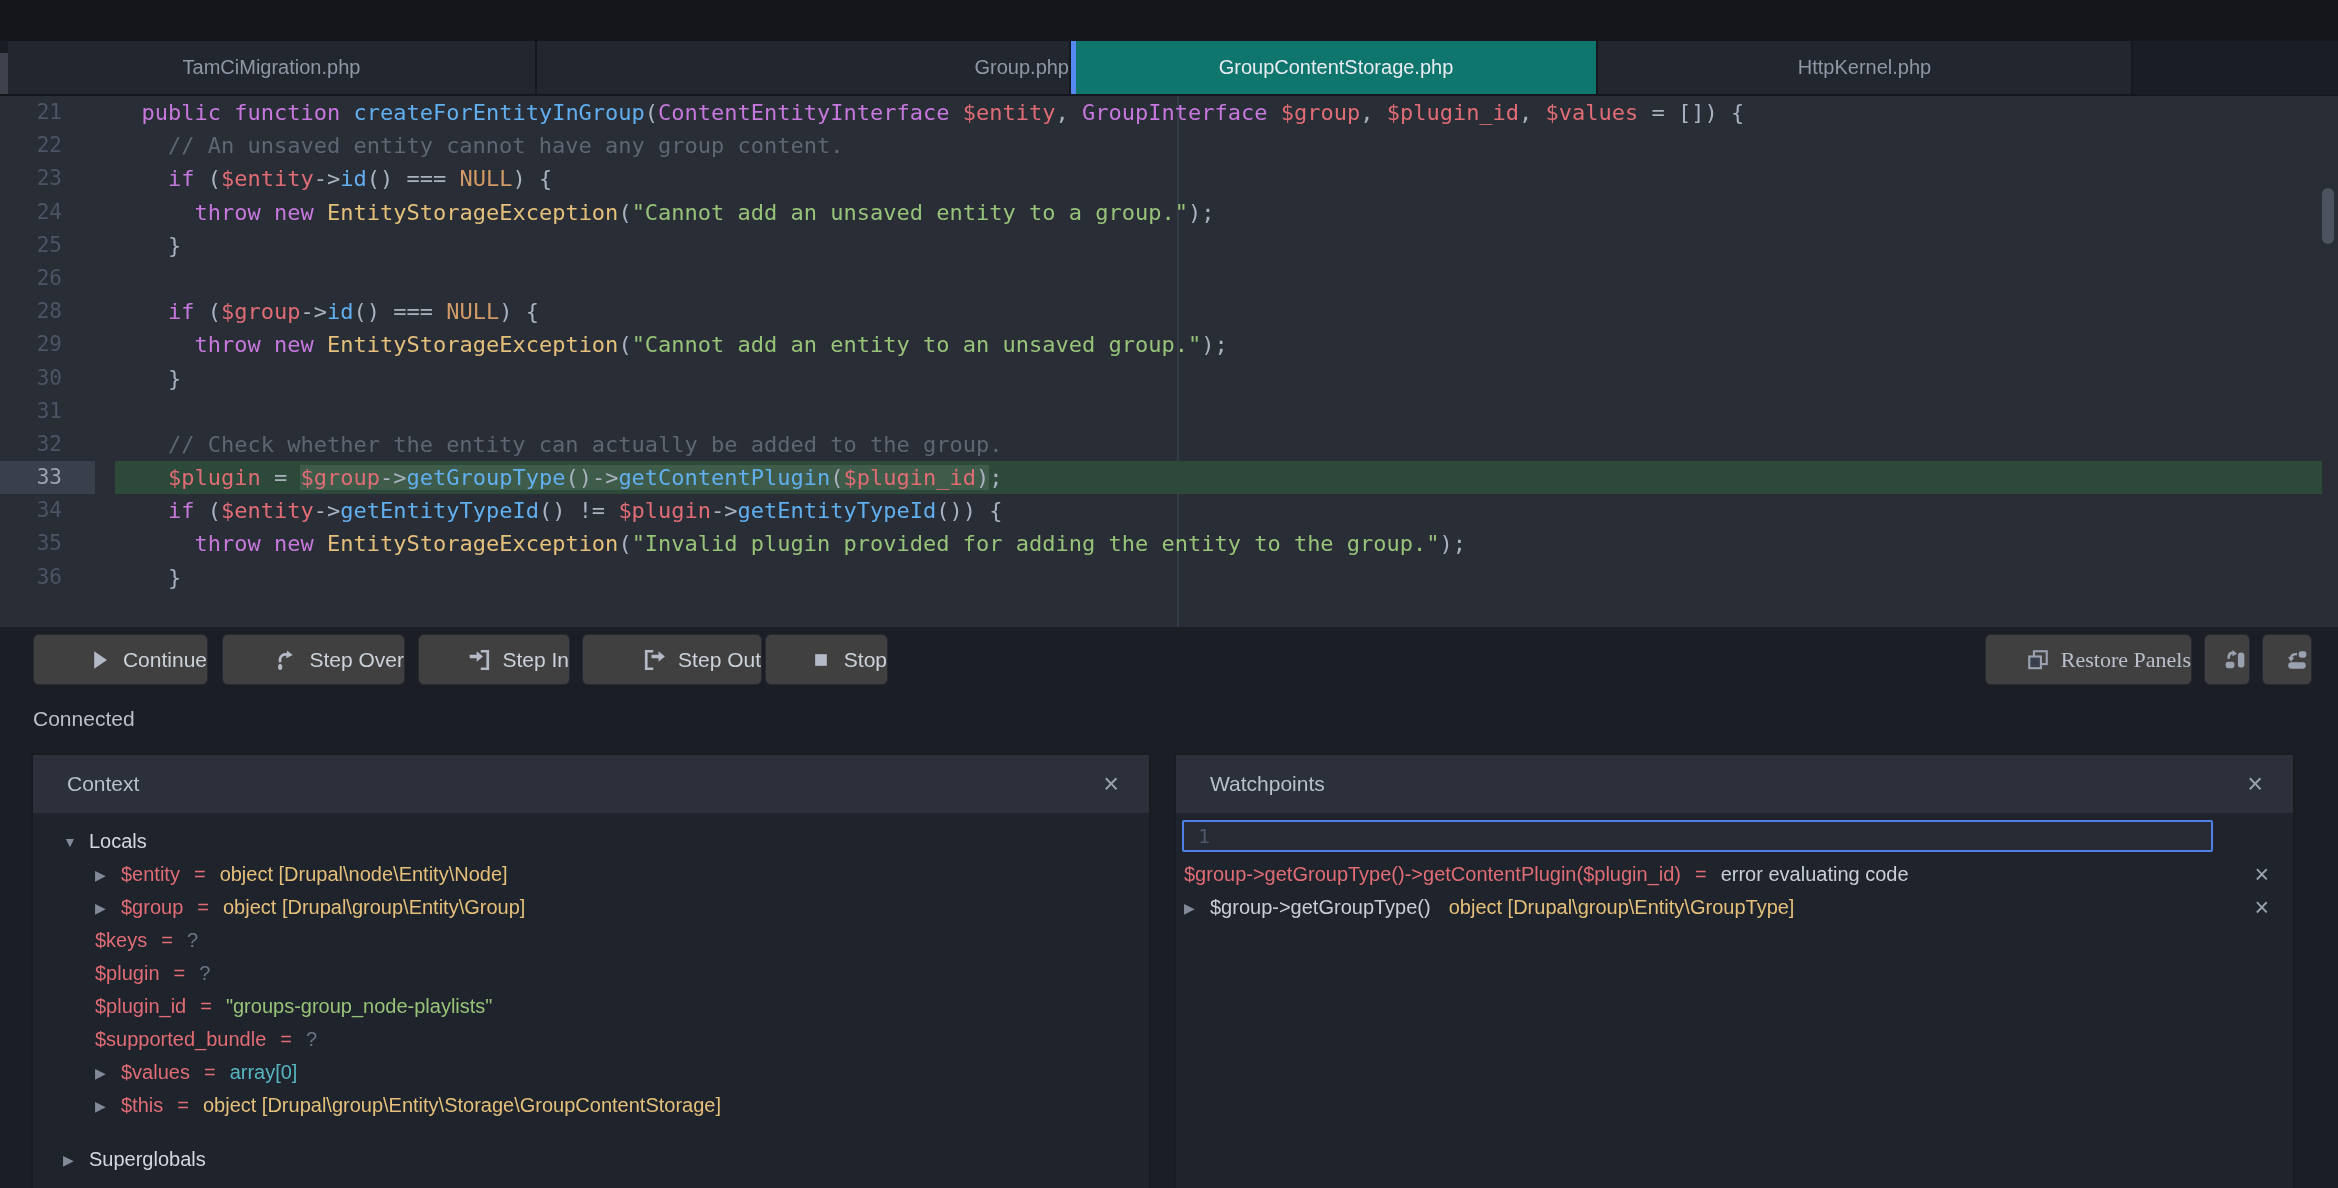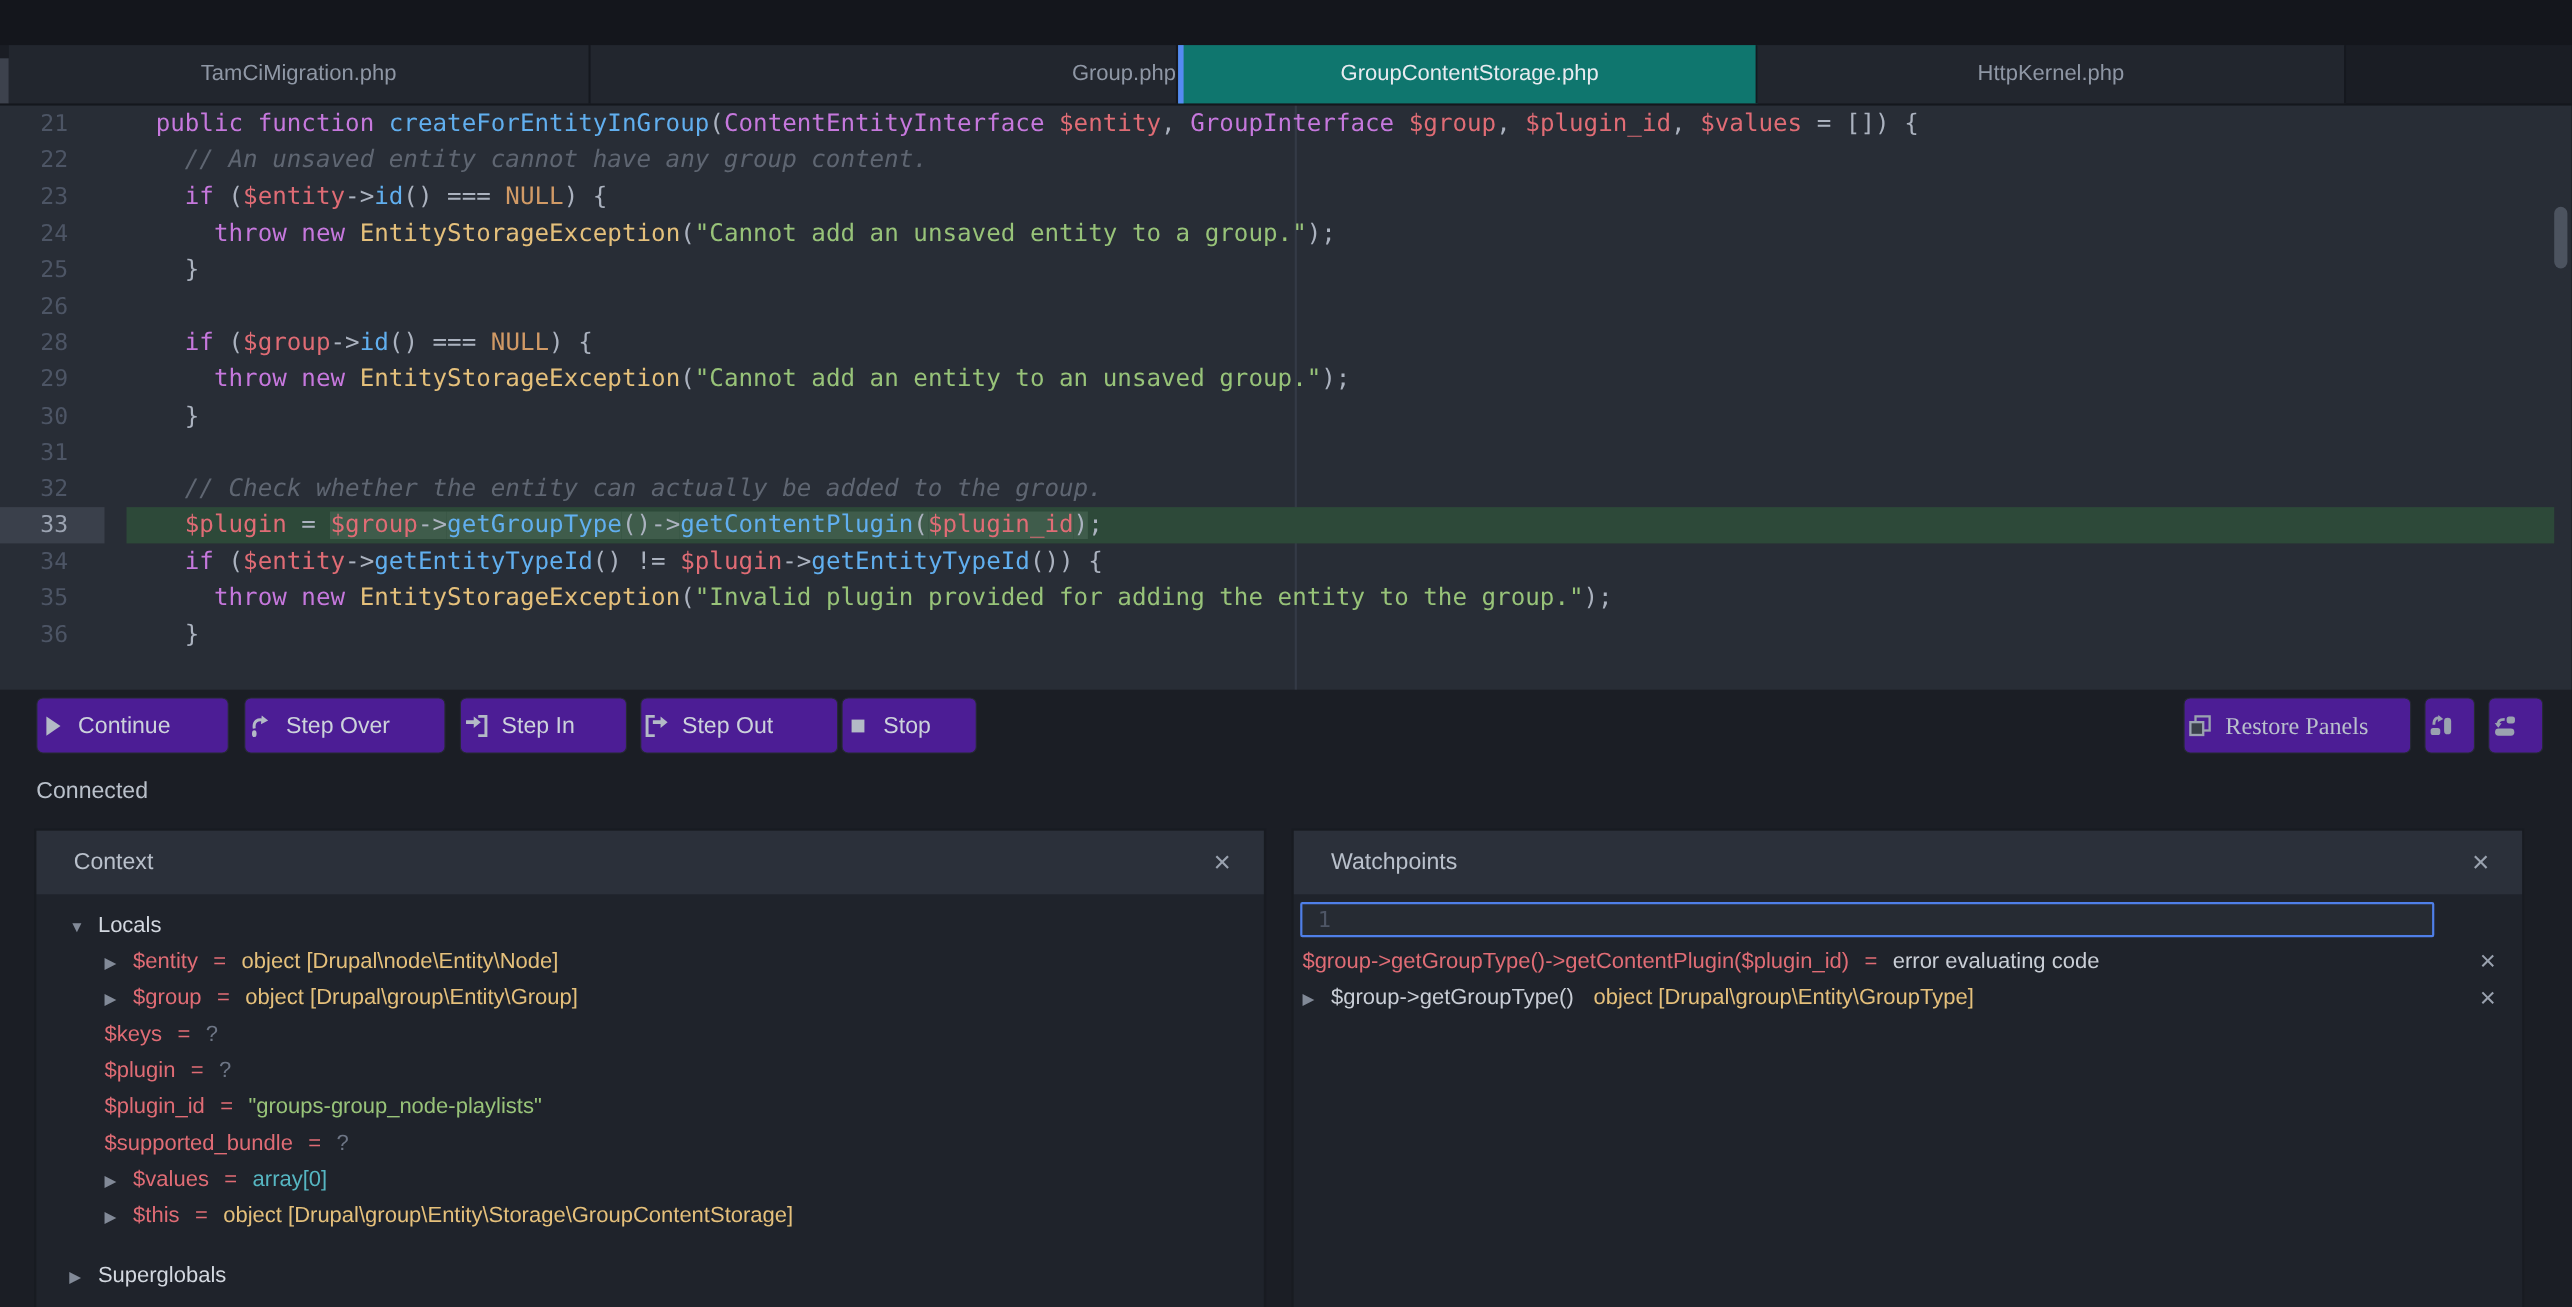--- a/index.html
+++ b/index.html
@@ -27,31 +27,31 @@
   .code-row .row-hl{position:absolute;left:115px;right:16px;top:0;bottom:0;z-index:0;
                     background:var(--active-line-green,#2d4939);}
   .code-row.hl .gut{background:#3a404b;color:#9ca4b2;}
   .mk{background:var(--evaluated-expression-green,#3f5c4b);}
   .t-k{color:var(--keyword-magenta,#c678dd);}
   .t-f{color:var(--function-blue,#61afef);}
   .t-c{color:var(--keyword-magenta,#c678dd);}
   .t-e{color:var(--class-yellow,#e5c07b);}
   .t-v{color:var(--variable-red,#e06c75);}
   .t-s{color:var(--string-green,#98c379);}
-  .t-m{color:var(--comment-gray,#5f6672);font-style:italic;}
+  .t-m{color:var(--comment-gray,#5f6672);}
   .t-n{color:var(--constant-orange,#d19a66);}
   .t-p{color:#abb2bf;}
   .v-thumb{position:absolute;right:4px;top:92px;width:12px;height:56px;border-radius:6px;
            background:#4c535f;z-index:3;}
 
   
   .toolbar{position:absolute;left:0;top:586px;width:2338px;height:70px;}
-  .btn{position:absolute;top:7px;height:51px;background:#4c1d95;border:1px solid #262b33;
+  .btn{position:absolute;top:7px;height:51px;background:#404040;border:1px solid #262b33;
        border-radius:6px;color:#ccd2db;font-size:21px;display:flex;align-items:center;
-       justify-content:flex-start;gap:9px;box-sizing:border-box;cursor:default;}
+       justify-content:flex-end;gap:9px;box-sizing:border-box;cursor:default;}
   .btn .icn{display:flex;align-items:center;}
   .btn svg{width:28px;height:28px;}
   .btn.serif-label .lbl{font-family:"Liberation Serif",serif;font-size:22px;color:#b9c0cc;}
 
   
   .status{position:absolute;left:33px;top:666px;font-size:21px;color:#b9c0ca;}
 
   
   .panel{position:absolute;top:712px;bottom:-2px;background:#1f232b;
          border:2px solid #181b21;box-sizing:border-box;overflow:hidden;}

